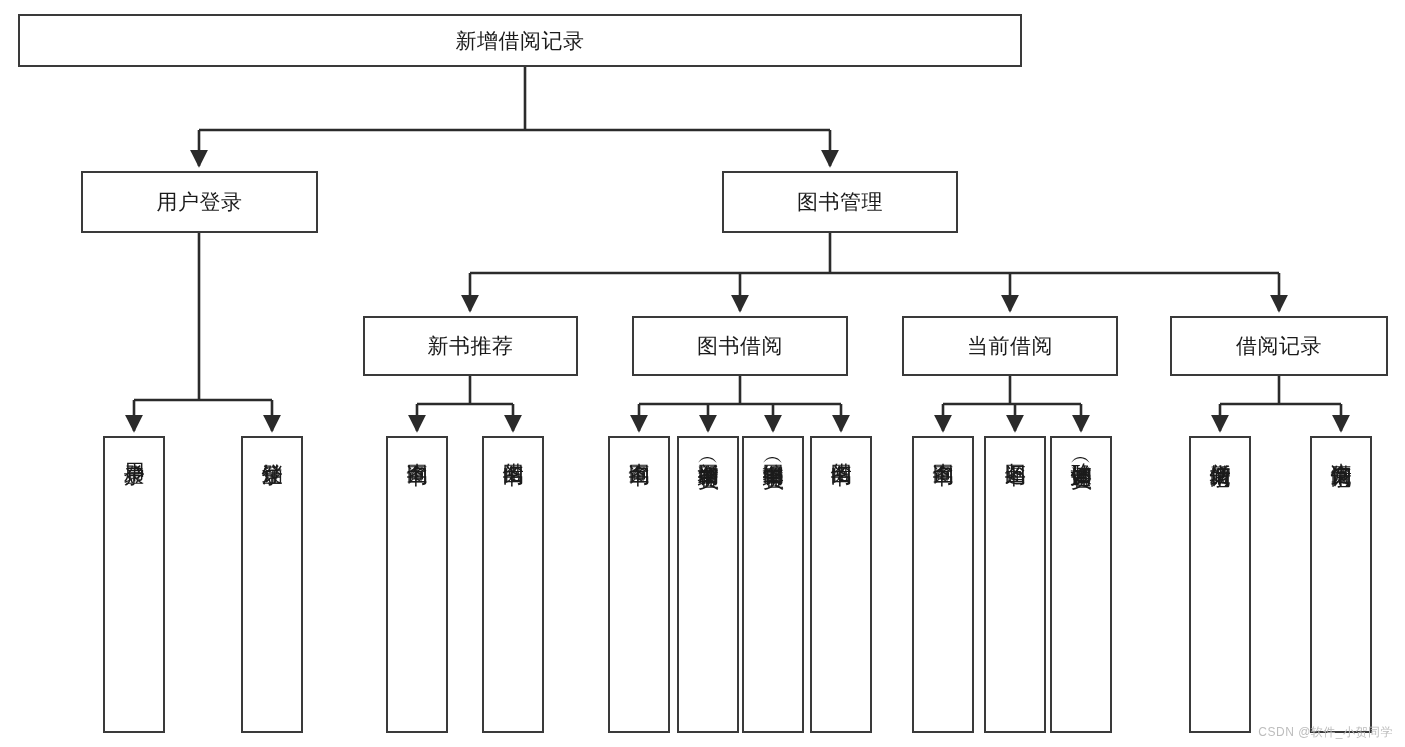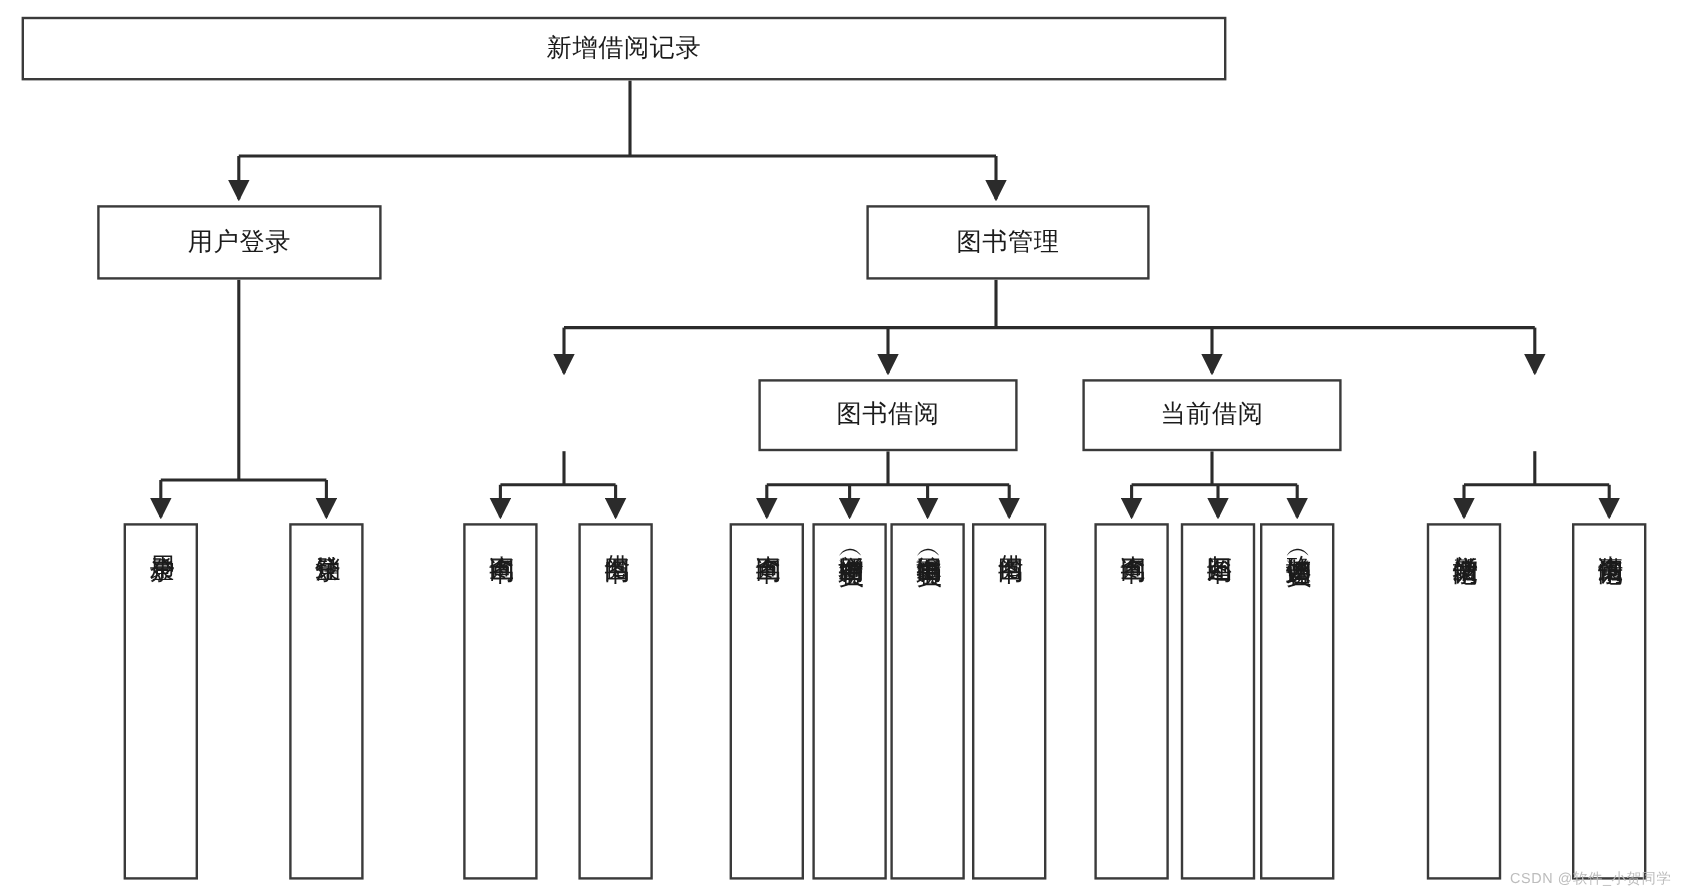--- a/index.html
+++ b/index.html
@@ -136,26 +136,32 @@
     <span class="label">新增借阅记录</span>
   </div>
 
   <div class="node node-h" style="left:81px; top:171px; width:237px; height:62px;">
     <span class="label">用户登录</span>
   </div>
   <div class="node node-h" style="left:722px; top:171px; width:236px; height:62px;">
     <span class="label">图书管理</span>
   </div>
 
+  <div class="node node-h" style="left:363px; top:316px; width:215px; height:60px;">
+    <span class="label">新书推荐</span>
+  </div>
   <div class="node node-h" style="left:902px; top:316px; width:216px; height:60px;">
     <span class="label">当前借阅</span>
   </div>
   <div class="node node-h" style="left:632px; top:316px; width:216px; height:60px;">
     <span class="label">图书借阅</span>
   </div>
+  <div class="node node-h" style="left:1170px; top:316px; width:218px; height:60px;">
+    <span class="label">借阅记录</span>
+  </div>
 
   <div class="node node-v" style="left:103px; top:436px; width:62px; height:297px;">
     <span class="label">用户登录</span>
   </div>
   <div class="node node-v" style="left:241px; top:436px; width:62px; height:297px;">
     <span class="label">注销登录</span>
   </div>
   <div class="node node-v" style="left:386px; top:436px; width:62px; height:297px;">
     <span class="label">查询图书</span>
   </div>

